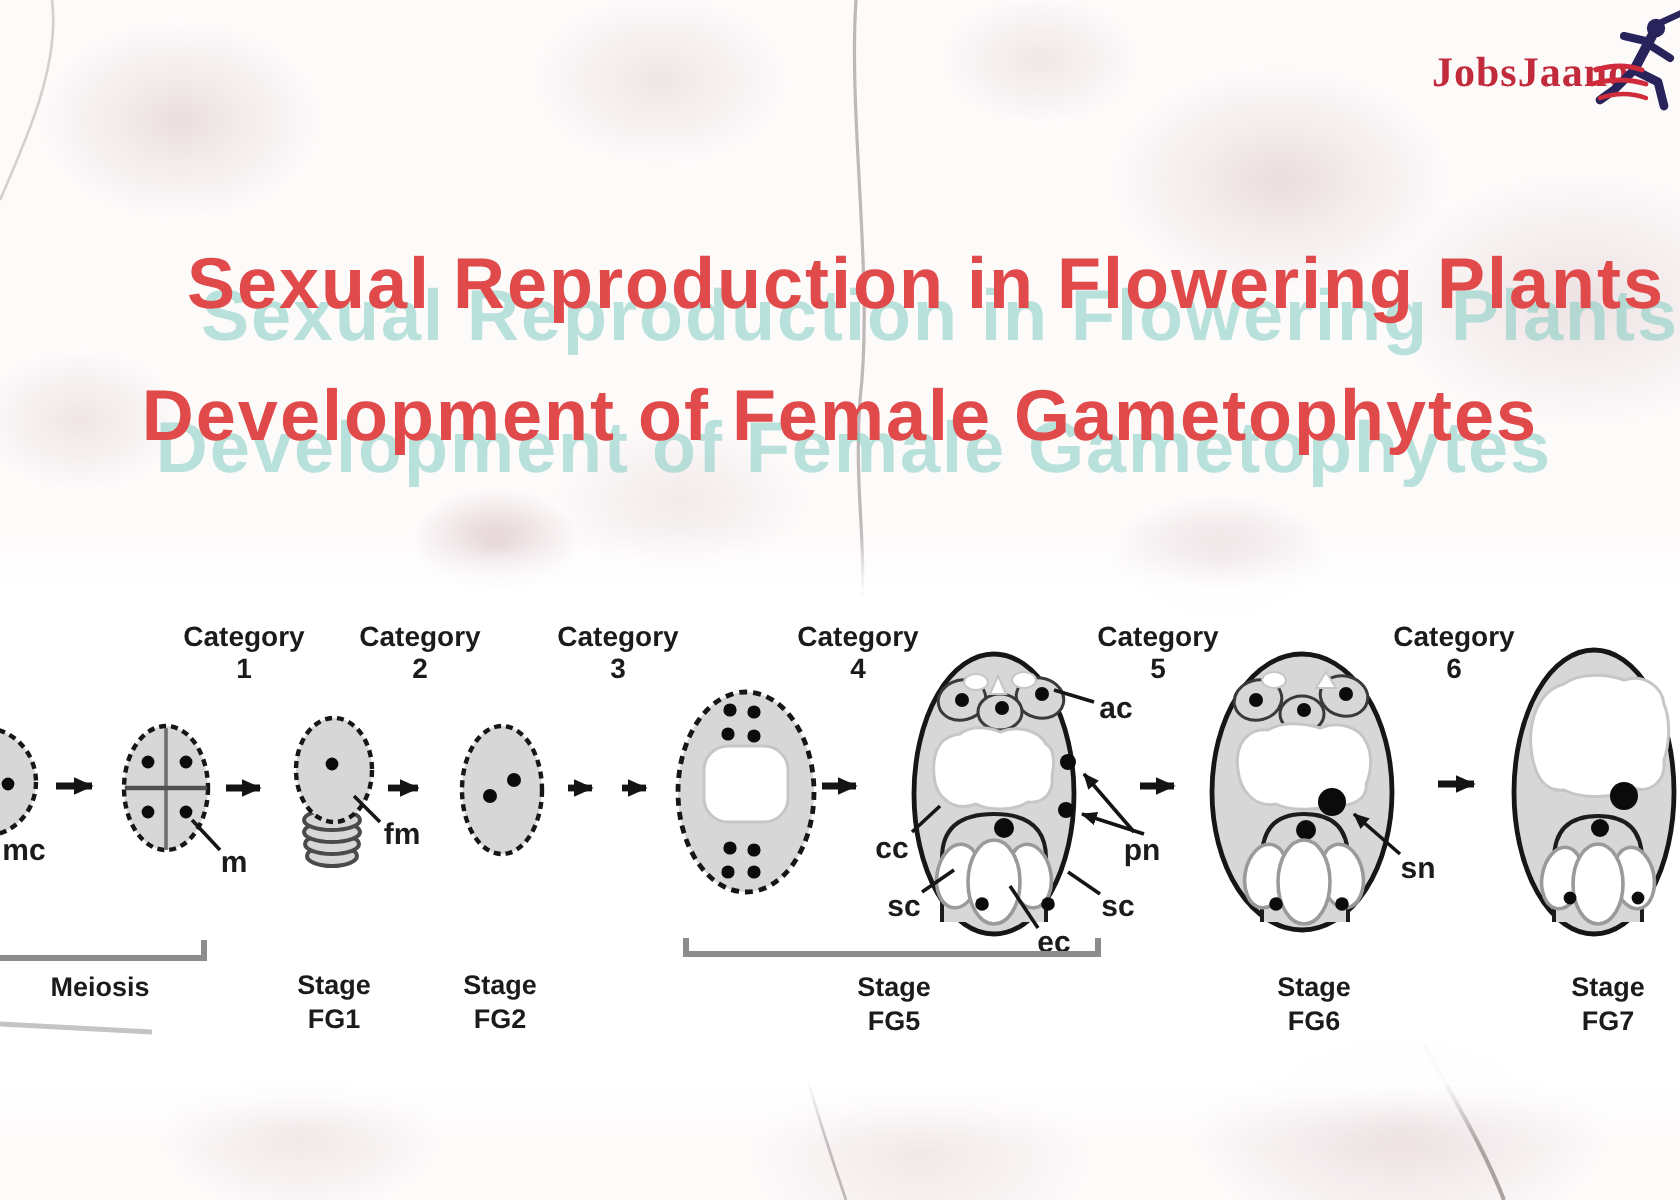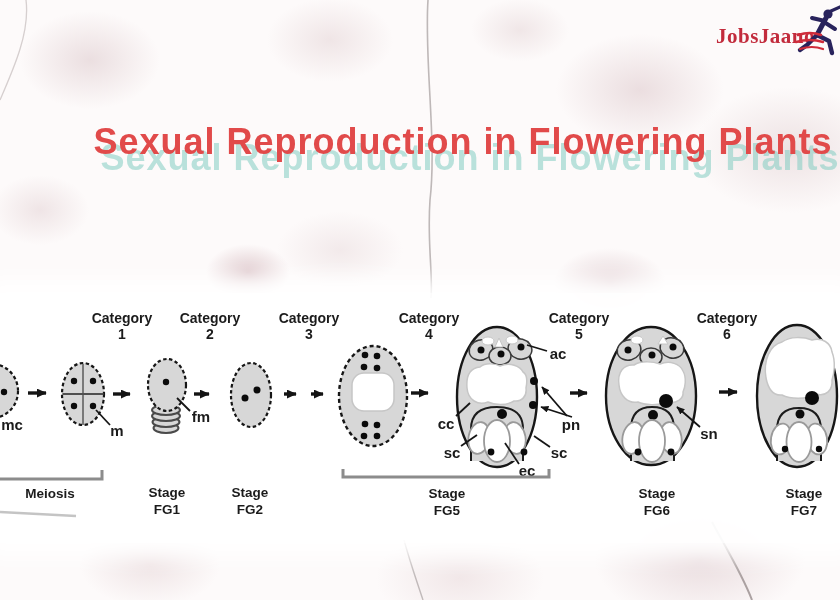--- a/index.html
+++ b/index.html
@@ -63,20 +63,21 @@
     <path d="M26,17 L37,24" stroke="#29235c" stroke-width="4" stroke-linecap="round" fill="none"></path>
     <path d="M27,16 L14,13" stroke="#29235c" stroke-width="4" stroke-linecap="round" fill="none"></path>
     <path d="M19,30 L31,36 L34,48" stroke="#29235c" stroke-width="4.4" stroke-linecap="round" stroke-linejoin="round" fill="none"></path>
     <path d="M19,30 L9,40 L2,45" stroke="#29235c" stroke-width="4.4" stroke-linecap="round" stroke-linejoin="round" fill="none"></path>
     <path d="M0,30 Q12,26 23,30" stroke="#cf2b3a" stroke-width="2.4" fill="none" stroke-linecap="round"></path>
     <path d="M-2,37 Q12,33 25,37" stroke="#cf2b3a" stroke-width="2.4" fill="none" stroke-linecap="round"></path>
     <path d="M2,44 Q14,40 25,44" stroke="#cf2b3a" stroke-width="2.2" fill="none" stroke-linecap="round"></path>
   </svg>
 
   <div class="title title-1">Sexual Reproduction in Flowering Plants</div>
+  <div class="title title-2">Development of Female Gametophytes</div>
 
   <div class="figure-panel"></div>
 
   <svg class="diagram" width="840" height="260" viewBox="0 290 840 260">
     <defs>
       <marker id="ah" markerUnits="userSpaceOnUse" markerWidth="12" markerHeight="12" refX="9.2" refY="4.5" orient="auto">
         <path d="M0,0 L10,4.5 L0,9 Z" fill="#141414"></path>
       </marker>
       <marker id="ahs" markerUnits="userSpaceOnUse" markerWidth="10" markerHeight="10" refX="7.4" refY="3.5" orient="auto">
         <path d="M0,0 L8,3.5 L0,7 Z" fill="#141414"></path>

